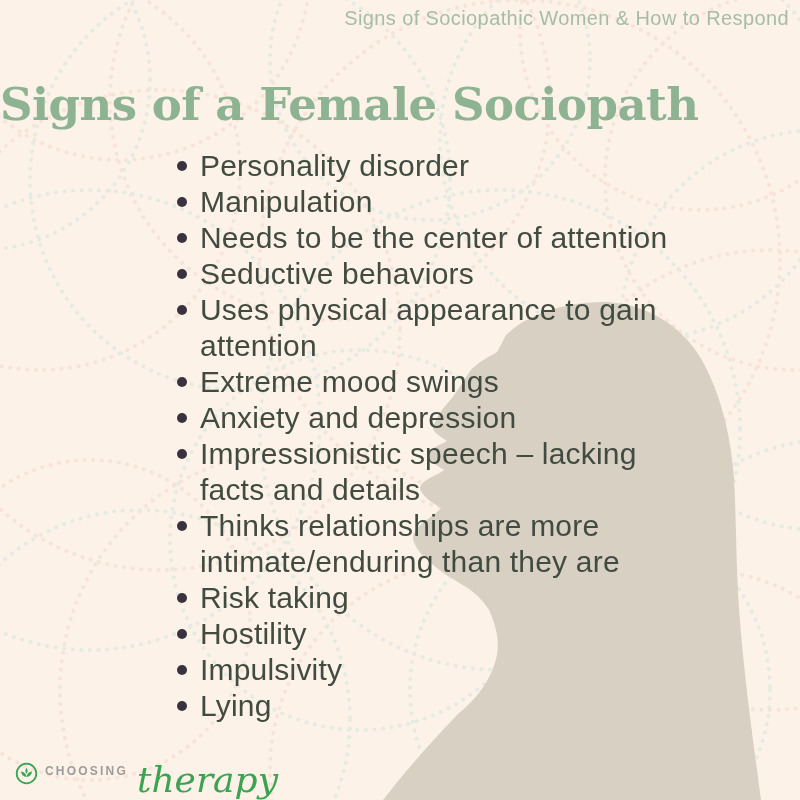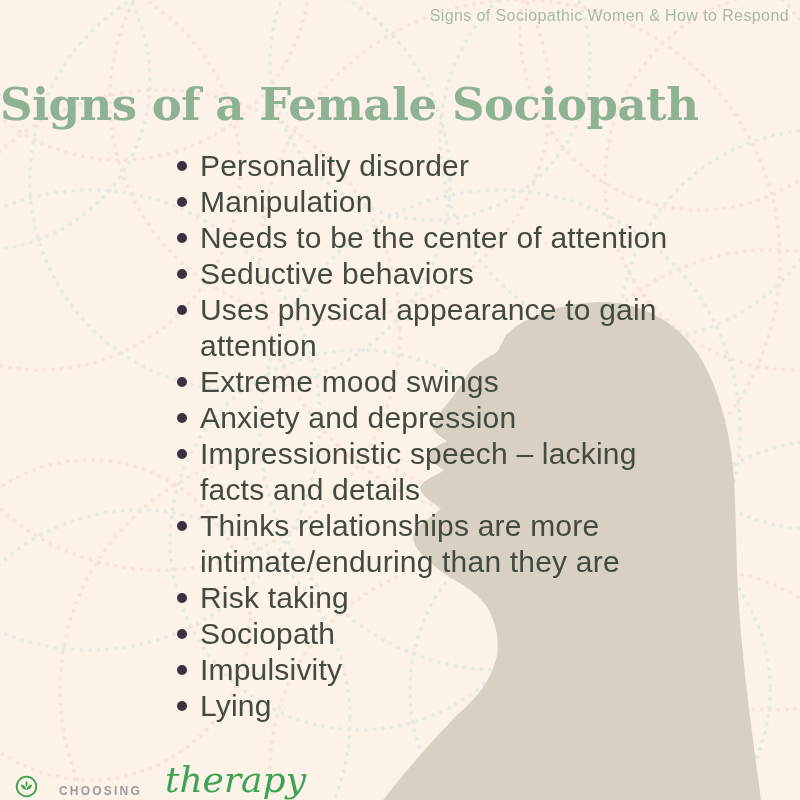--- a/index.html
+++ b/index.html
@@ -6,21 +6,21 @@
   .canvas{
     position:relative;
     width:800px;height:800px;
     background:#fcf2e8;
     overflow:hidden;
     font-family:"Liberation Sans", sans-serif;
   }
   .bg-svg{position:absolute;left:0;top:0;width:800px;height:800px;}
   .header-note{
     position:absolute;top:7px;right:11px;
-    font-size:16px;letter-spacing:.4px;
+    font-size:20px;letter-spacing:.4px;
     color:#a6bca6;
     white-space:nowrap;
   }
   .page-title{
     position:absolute;top:78px;left:0;width:800px;
     text-align:left;
     font-family:"DejaVu Serif", serif;
     font-weight:bold;
     font-size:45px;
     letter-spacing:-.5px;
@@ -43,21 +43,21 @@
   .signs-list li::before{
     content:"";
     position:absolute;
     left:-23px;top:13px;
     width:10px;height:10px;
     border-radius:50%;
     background:#3b3240;
   }
   .logo{
     position:absolute;left:15px;top:762px;
-    display:flex;align-items:flex-end;gap:21px;
+    display:flex;align-items:flex-start;gap:7px;
   }
   .logo-first{
     font-size:12px;
     letter-spacing:2.2px;
     font-weight:bold;
     color:#9c9c9c;
     padding-top:2px;
   }
   .logo-second{
     font-family:"DejaVu Serif", serif;
@@ -136,21 +136,21 @@
       <li>Seductive behaviors</li>
       <li>Uses physical appearance to gain
 attention</li>
       <li>Extreme mood swings</li>
       <li>Anxiety and depression</li>
       <li>Impressionistic speech – lacking
 facts and details</li>
       <li>Thinks relationships are more
 intimate/enduring than they are</li>
       <li>Risk taking</li>
-      <li>Sociopath</li>
+      <li>Hostility</li>
       <li>Impulsivity</li>
       <li>Lying</li>
     </ul>
 
   <div class="logo">
     <svg width="23" height="23" viewBox="0 0 22 22" aria-hidden="true">
       <circle cx="11" cy="11" r="9.4" fill="none" stroke="#3ba351" stroke-width="1.7"></circle>
       <path fill="#3ba351" d="M11 5.4 C9.6 7.3 9.6 9.6 11 11.2 C12.4 9.6 12.4 7.3 11 5.4 Z"></path>
       <path fill="#3ba351" d="M5.7 9.1 C6.1 12.4 8.3 14.1 11 14.4 C10.8 11.5 8.8 9.5 5.7 9.1 Z"></path>
       <path fill="#3ba351" d="M16.3 9.1 C15.9 12.4 13.7 14.1 11 14.4 C11.2 11.5 13.2 9.5 16.3 9.1 Z"></path>

